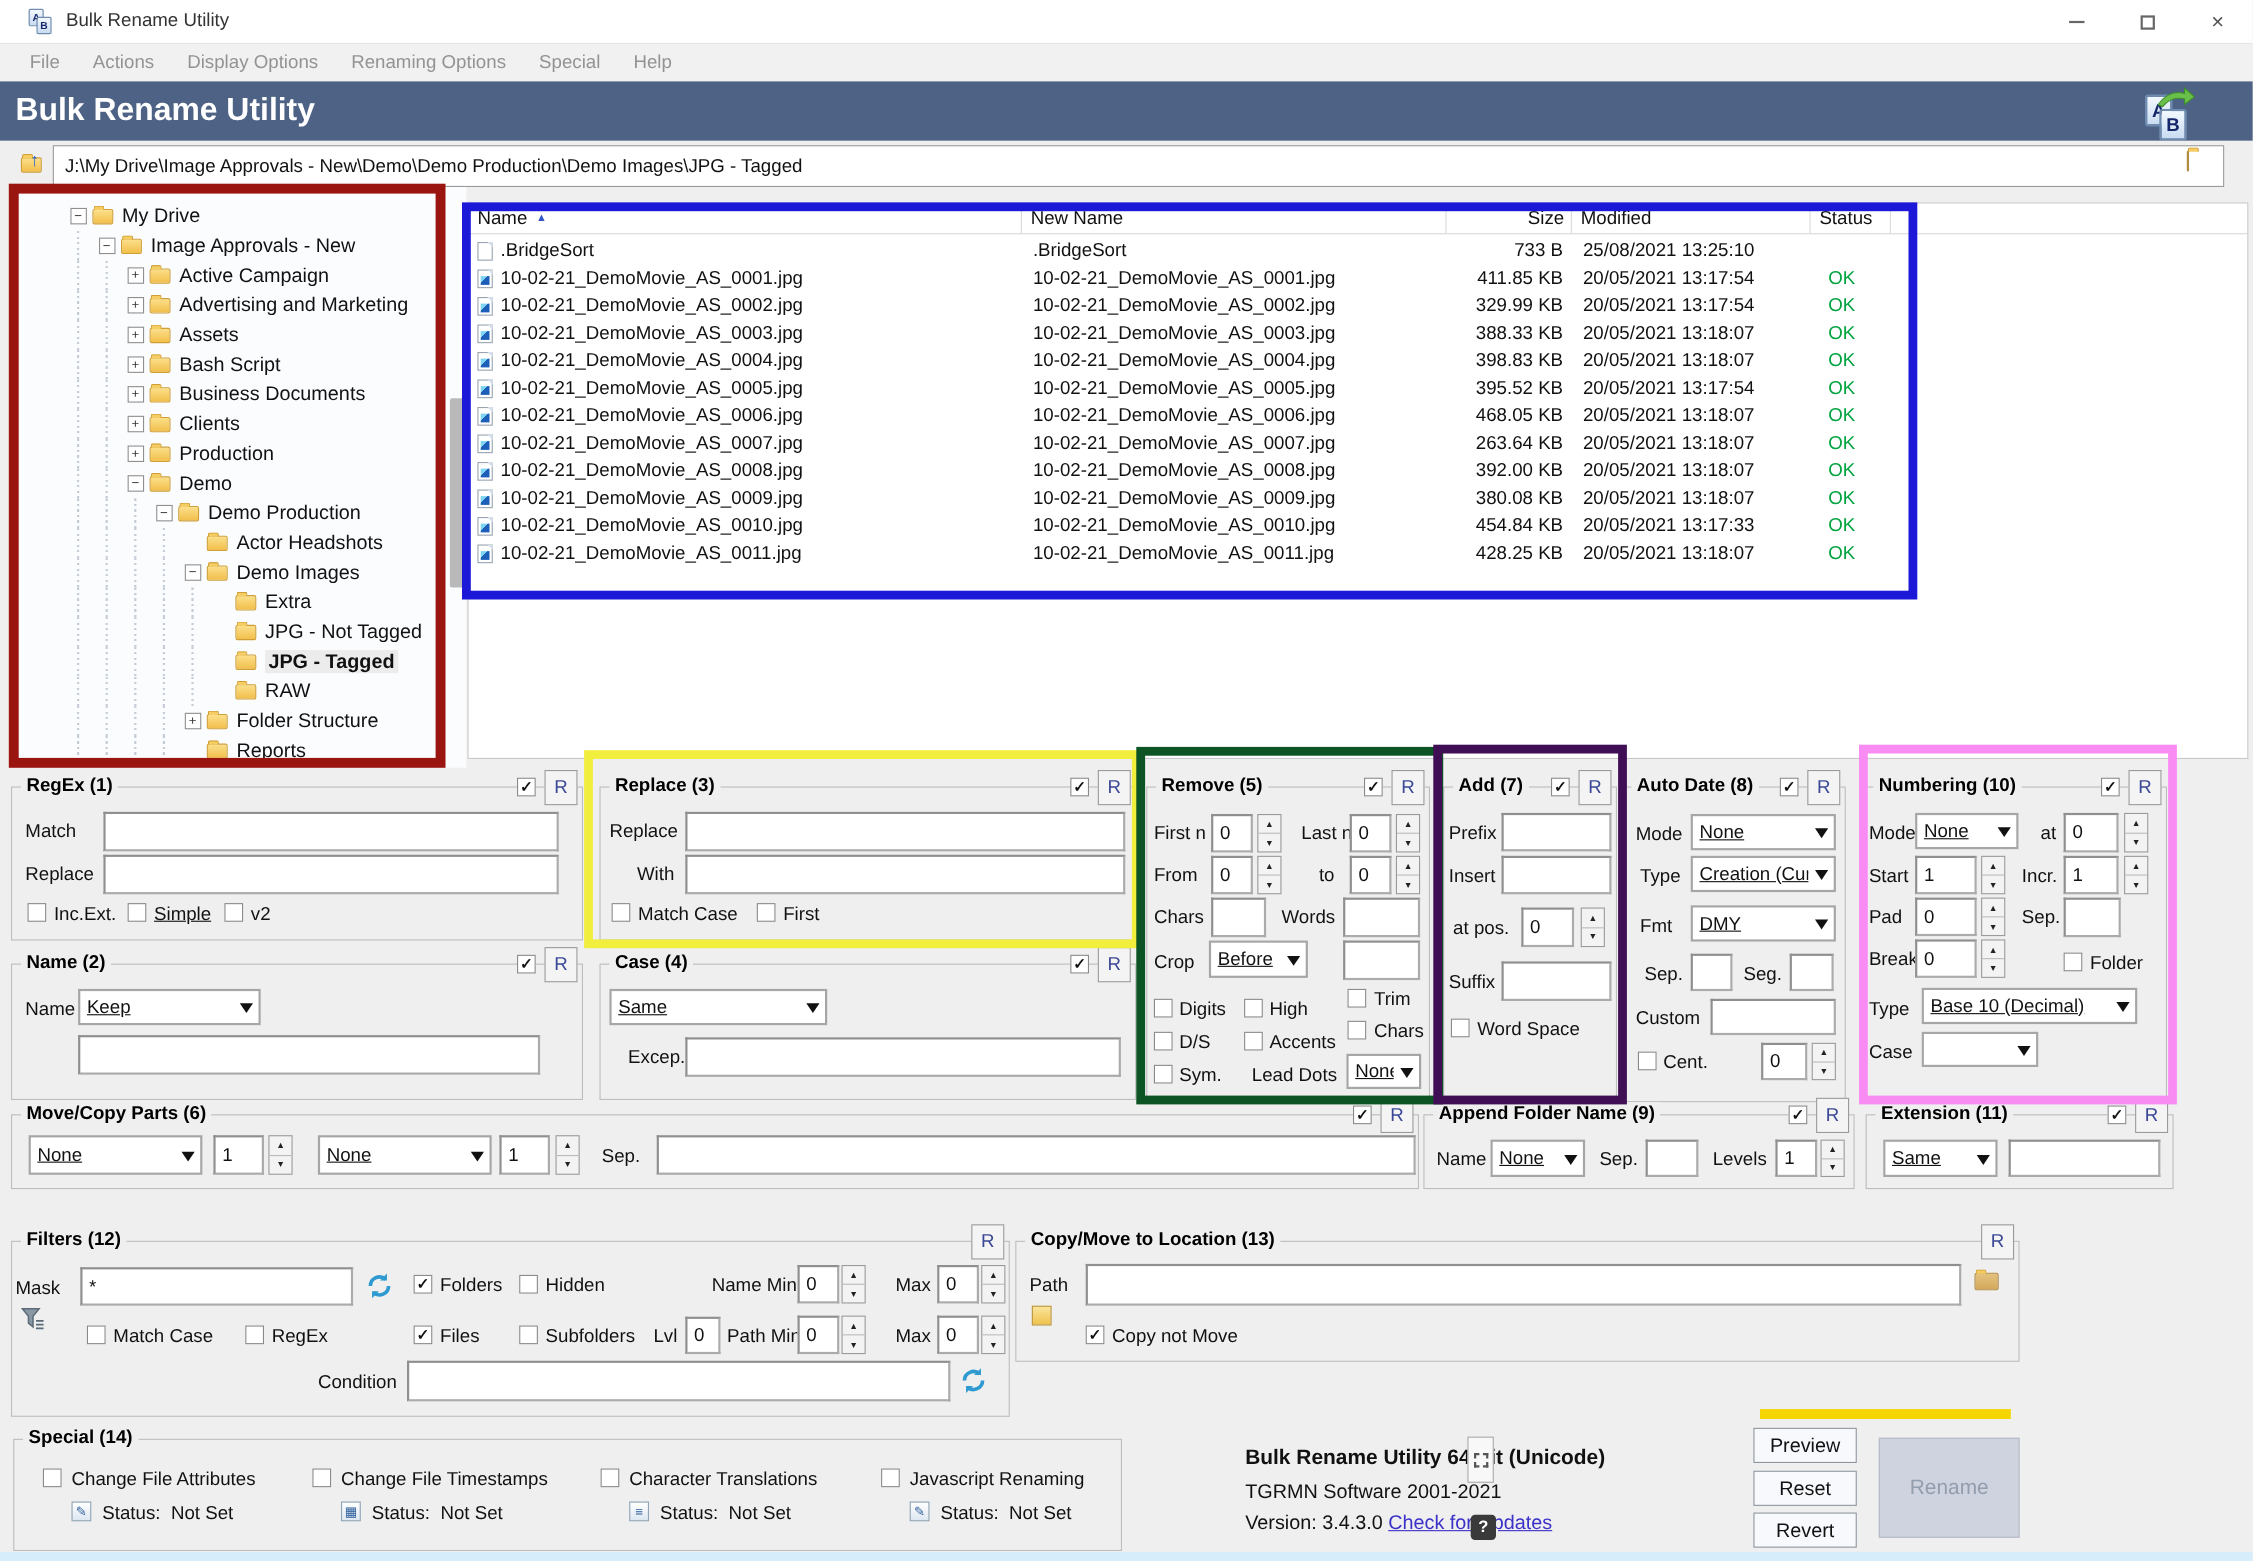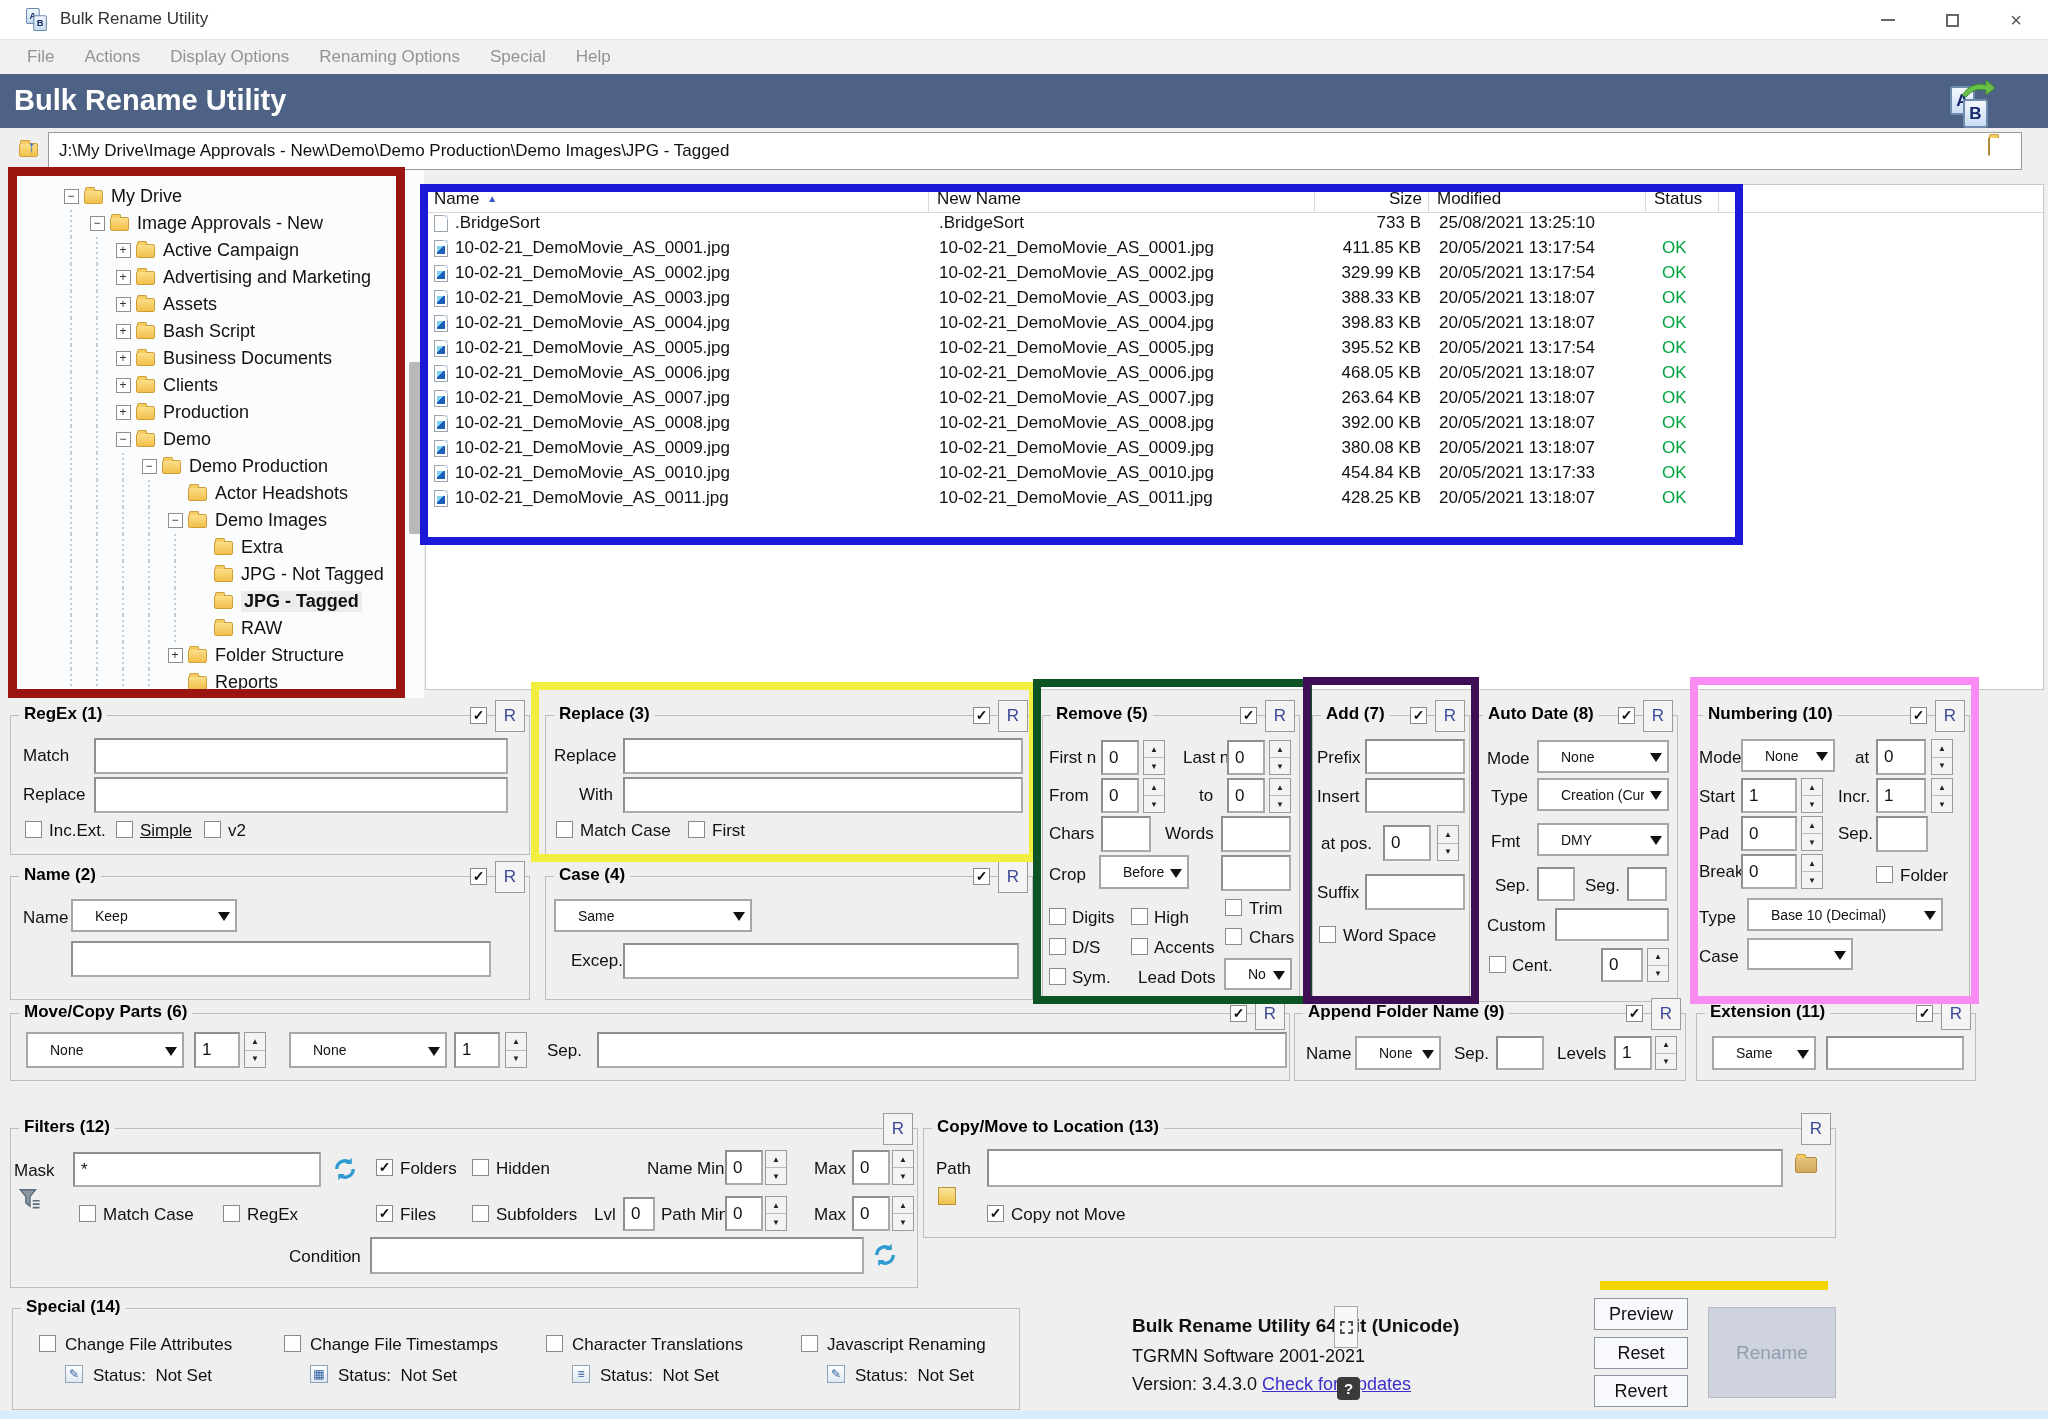--- a/index.html
+++ b/index.html
@@ -63,21 +63,21 @@
   
   .flist { position:absolute; left:425px; top:184px; width:1619px; height:506px; background:#fff;
            border:1px solid #c8c8c8; }
   .fl-header { display:flex; height:28px; border-bottom:1px solid #d9d9d9; align-items:center; }
   .hcell { height:100%; display:flex; align-items:center; padding-left:8px; font-size:17px;
            border-right:1px solid #d9d9d9; color:#111; }
   .hc1{width:503px;} .hc2{width:386px;} .hc3{width:114px; justify-content:flex-end; padding-right:6px;}
   .hc4{width:217px;} .hc5{width:73px;} .hc6{flex:1; border-right:none;}
   .sort-asc { margin-left:8px; font-size:10px; color:#3455c8; }
   .sort-asc::before { content:"▲"; }
-  .lrow { display:flex; height:25px; align-items:flex-start; font-size:17px; }
+  .lrow { display:flex; height:25px; align-items:flex-end; font-size:17px; }
   .c { overflow:hidden; white-space:nowrap; }
   .c1 { width:503px; display:flex; align-items:center; gap:7px; padding-left:8px; }
   .c2 { width:386px; padding-left:10px; }
   .c3 { width:114px; text-align:right; padding-right:8px; }
   .c4 { width:217px; padding-left:10px; }
   .c5 { width:73px; padding-left:16px; color:#00a33f; }
   .page-ico { position:relative; width:14px; height:17px; background:#fff; border:1px solid #98a4b0; flex:none; }
   .page-ico::before { content:""; position:absolute; right:-1px; top:-1px; border-style:solid;
                       border-width:0 5px 5px 0; border-color:transparent #d7e0ea transparent transparent; }
   .page-ico.img::after { content:""; position:absolute; left:2px; top:5px; width:8px; height:8px;
@@ -91,21 +91,21 @@
           border:1px solid #9a9a9a; font-size:17px; color:#3b4896; display:flex; align-items:center;
           justify-content:center; font-family:inherit; }
   .hdrcb { top:-9px; right:42px; }
   .lbl { position:absolute; font-size:17px; white-space:nowrap; color:#111; }
   .inp { position:absolute; background:#fff; border:2px solid #ababab; border-top-color:#8f8f8f;
          border-left-color:#8f8f8f; font-size:17px; padding:0 6px; font-family:inherit; color:#111; }
   .cb { position:absolute; width:17px; height:17px; background:#fff; border:1px solid #8a8a8a;
         font-size:14px; line-height:14px; text-align:center; color:#111; }
   .cb.checked::before { content:"✓"; font-weight:bold; }
   .combo { position:absolute; background:#fff; border:2px solid #a6a6a6; display:flex; align-items:center; }
-  .ctext { flex:1; font-size:14px; padding-left:22px; white-space:nowrap; overflow:hidden; }
+  .ctext { flex:1; font-size:17px; padding-left:6px; white-space:nowrap; overflow:hidden;text-decoration:underline; }
   .cbtn { width:23px; align-self:stretch; display:flex; align-items:center; justify-content:center; }
   .cbtn::before { content:""; border:6px solid transparent; border-top:9px solid #111; margin-top:8px; }
   .spin { position:absolute; width:22px; display:flex; flex-direction:column; border:1px solid #9a9a9a;
           background:#f3f3f3; }
   .spin .up,.spin .dn { flex:1; display:flex; align-items:center; justify-content:center; font-size:8px;
           color:#222; }
   .spin .up { border-bottom:1px solid #bbb; }
   .spin .up::before { content:"▲"; } .spin .dn::before { content:"▼"; }
   .refresh-ico { position:absolute; width:24px; height:24px; }
   .funnel-ico { position:absolute; width:22px; height:22px; }

